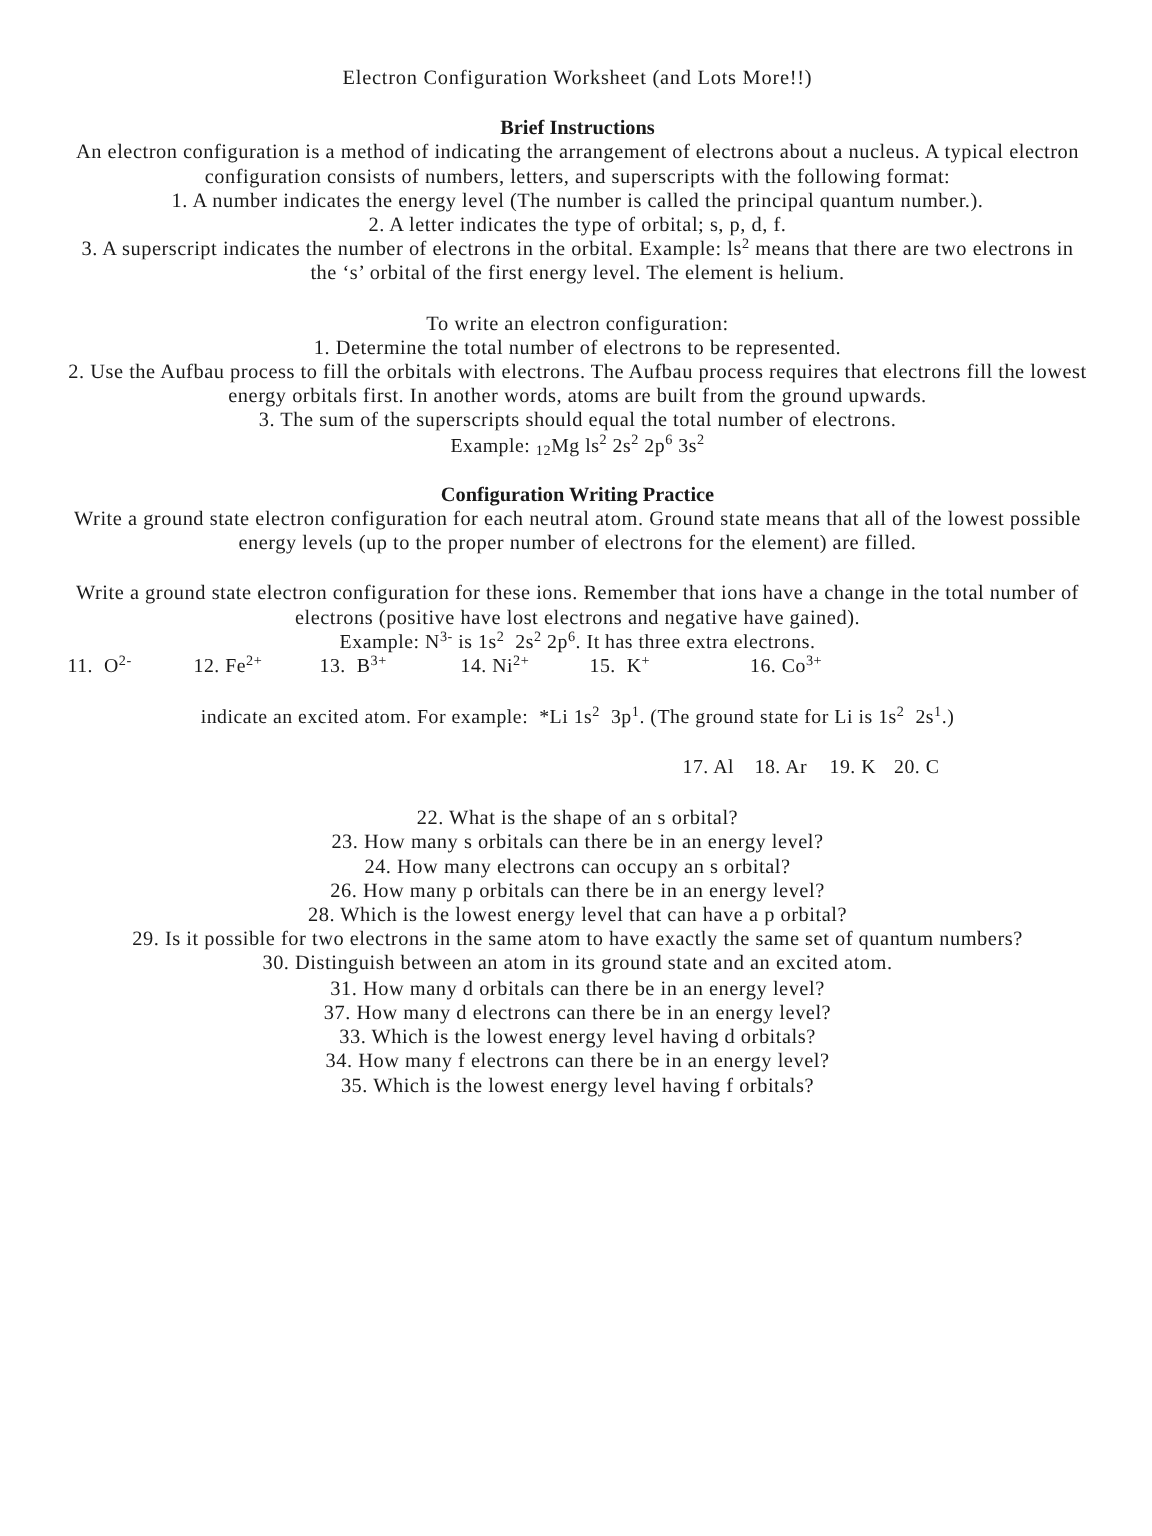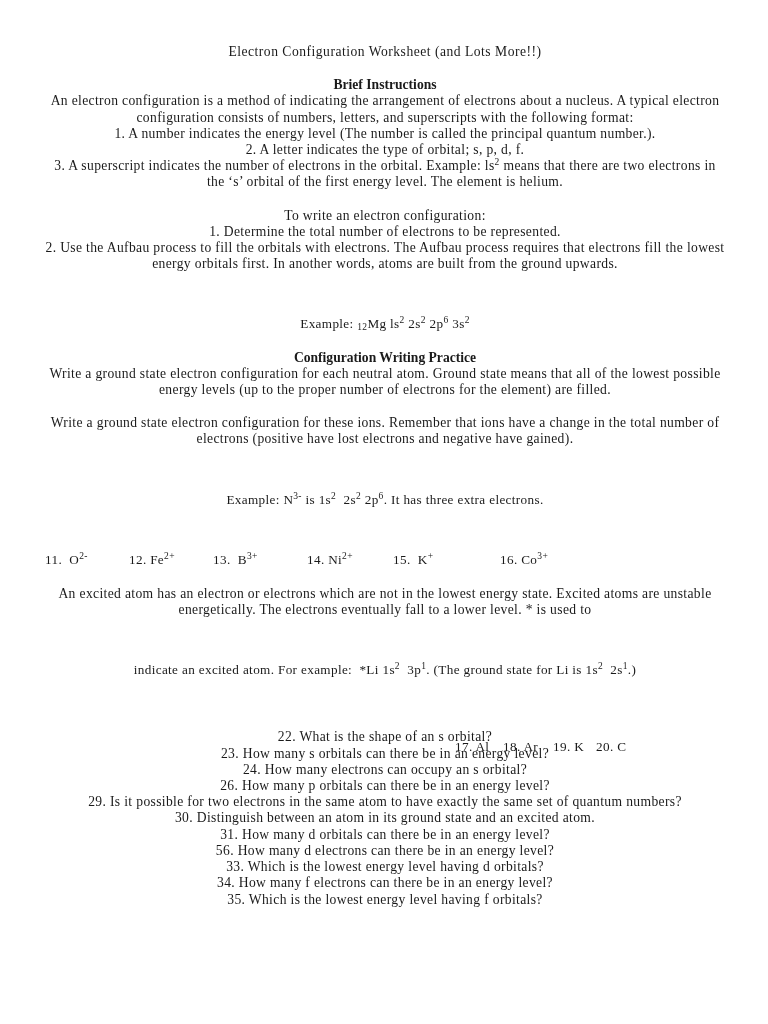--- a/index.html
+++ b/index.html
@@ -11,72 +11,73 @@
     letter-spacing: 0.35px;
   }
   .title { margin-left: 0; margin-bottom: 17px; letter-spacing: 0.5px; }
   .h { font-weight: bold; letter-spacing: 0; }
   p { margin: 0; text-align: center; }
   .gap { height: 17px; }
   sup { font-size: 9.5px; vertical-align: 5px; line-height: 0; }
   sub { font-size: 9.5px; vertical-align: -2px; line-height: 0; }
   .row { position: relative; height: 17px; white-space: nowrap; }
   .row span.item { position: absolute; top: 0; }
-  .cmpl { font-size: 13.2px; margin-top: 44px; }
+  .cmpl { font-size: 13.2px; }
 </style>
 </head>
 <body>
 
 <div class="page">
   <p class="title">Electron Configuration Worksheet (and Lots More!!)</p>
 
   <p class="h">Brief Instructions</p>
   <p>An electron configuration is a method of indicating the arrangement of electrons about a nucleus. A typical electron configuration consists of numbers, letters, and superscripts with the following format:</p>
   <p>1. A number indicates the energy level (The number is called the principal quantum number.).</p>
   <p>2. A letter indicates the type of orbital; s, p, d, f.</p>
   <p><span>3. A superscript indicates the number of electrons in the orbital. Example: ls</span><sup>2</sup><span> means that there are two electrons in the ‘s’ orbital of the first energy level. The element is helium.</span></p>
   <div class="gap"></div>
 
   <p>To write an electron configuration:</p>
   <p>1. Determine the total number of electrons to be represented.</p>
   <p>2. Use the Aufbau process to fill the orbitals with electrons. The Aufbau process requires that electrons fill the lowest energy orbitals first. In another words, atoms are built from the ground upwards.</p>
+  <p>3. The sum of the superscripts should equal the total number of electrons.</p>
   <p class="cmpl"><span>Example: </span> <sub>12</sub><span>Mg ls</span><sup>2</sup><span> 2s</span><sup>2</sup><span> 2p</span><sup>6</sup><span> 3s</span><sup>2</sup></p>
   <div class="gap"></div>
 
   <p class="h">Configuration Writing Practice</p>
   <p>Write a ground state electron configuration for each neutral atom. Ground state means that all of the lowest possible energy levels (up to the proper number of electrons for the element) are filled.</p>
   <div class="gap"></div>
 
   <p>Write a ground state electron configuration for these ions. Remember that ions have a change in the total number of electrons (positive have lost electrons and negative have gained).</p>
   <p class="cmpl"><span>Example: N</span><sup>3-</sup><span> is 1s</span><sup>2</sup><span style="white-space:pre">  2s</span><sup>2</sup><span> 2p</span><sup>6</sup><span>. It has three extra electrons.</span></p>
   <div class="row cmpl">
     <span class="item" style="left:0"><span style="white-space:pre">11.  O</span><sup>2-</sup></span>
     <span class="item" style="left:84px"><span>12. Fe</span><sup>2+</sup></span>
     <span class="item" style="left:168px"><span style="white-space:pre">13.  B</span><sup>3+</sup></span>
     <span class="item" style="left:262px"><span>14. Ni</span><sup>2+</sup></span>
     <span class="item" style="left:348px"><span style="white-space:pre">15.  K</span><sup>+</sup></span>
     <span class="item" style="left:455px"><span>16. Co</span><sup>3+</sup></span>
   </div>
   <div class="gap"></div>
 
-  <p>An excited atom has an electron or electrons which are not in the lowest energy state. Excited atoms are unstable energetically. The electrons eventually fall to a lower level. * is used to</p>
   <p class="cmpl"><span style="white-space:pre">indicate an excited atom. For example:  *Li 1s</span><sup>2</sup><span style="white-space:pre">  3p</span><sup>1</sup><span>. (The ground state for Li is 1s</span><sup>2</sup><span style="white-space:pre">  2s</span><sup>1</sup><span>.)</span></p>
   <div class="gap"></div>
   <div class="row">
     <span class="item cmpl" style="left:410px">17. Al</span>
     <span class="item cmpl" style="left:458px">18. Ar</span>
     <span class="item cmpl" style="left:508px">19. K</span>
     <span class="item cmpl" style="left:551px">20. C</span>
   </div>
   <div class="gap"></div>
 
   <p>22. What is the shape of an s orbital?</p>
   <p>23. How many s orbitals can there be in an energy level?</p>
   <p>24. How many electrons can occupy an s orbital?</p>
   <p>26. How many p orbitals can there be in an energy level?</p>
+  <p>28. Which is the lowest energy level that can have a p orbital?</p>
   <p>29. Is it possible for two electrons in the same atom to have exactly the same set of quantum numbers?</p>
   <p>30. Distinguish between an atom in its ground state and an excited atom.</p>
   <p>31. How many d orbitals can there be in an energy level?</p>
-  <p>56. How many d electrons can there be in an energy level?</p>
+  <p>37. How many d electrons can there be in an energy level?</p>
   <p>33. Which is the lowest energy level having d orbitals?</p>
   <p>34. How many f electrons can there be in an energy level?</p>
   <p>35. Which is the lowest energy level having f orbitals?</p>
 </div>
 
 </body></html>

